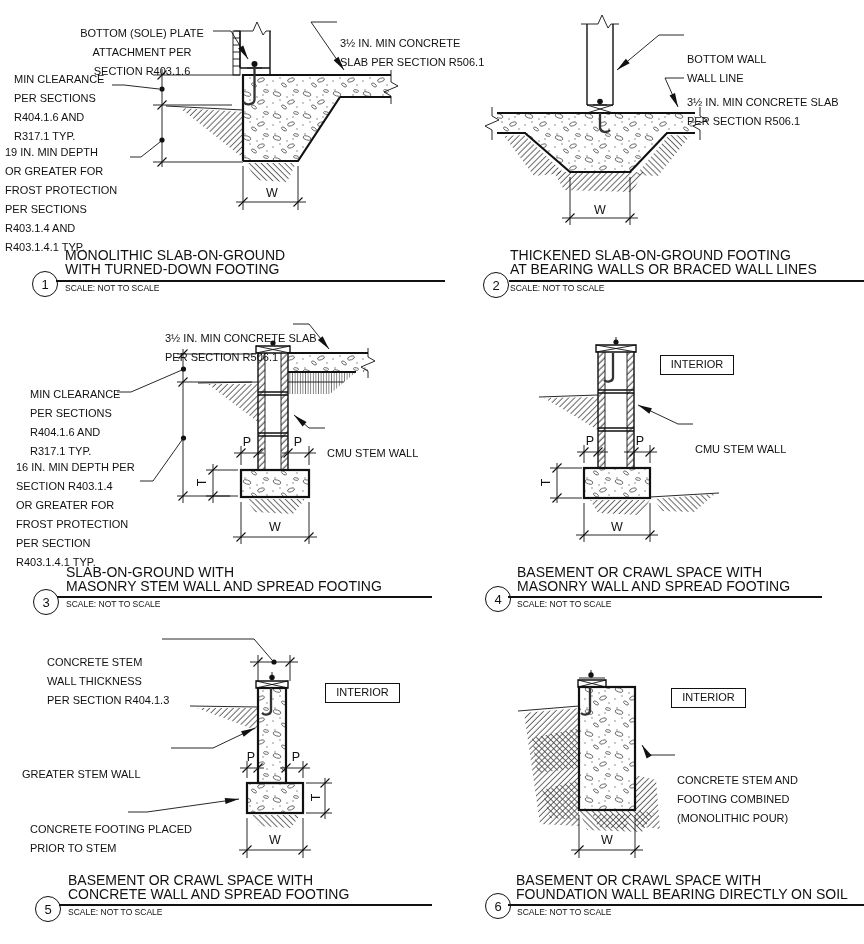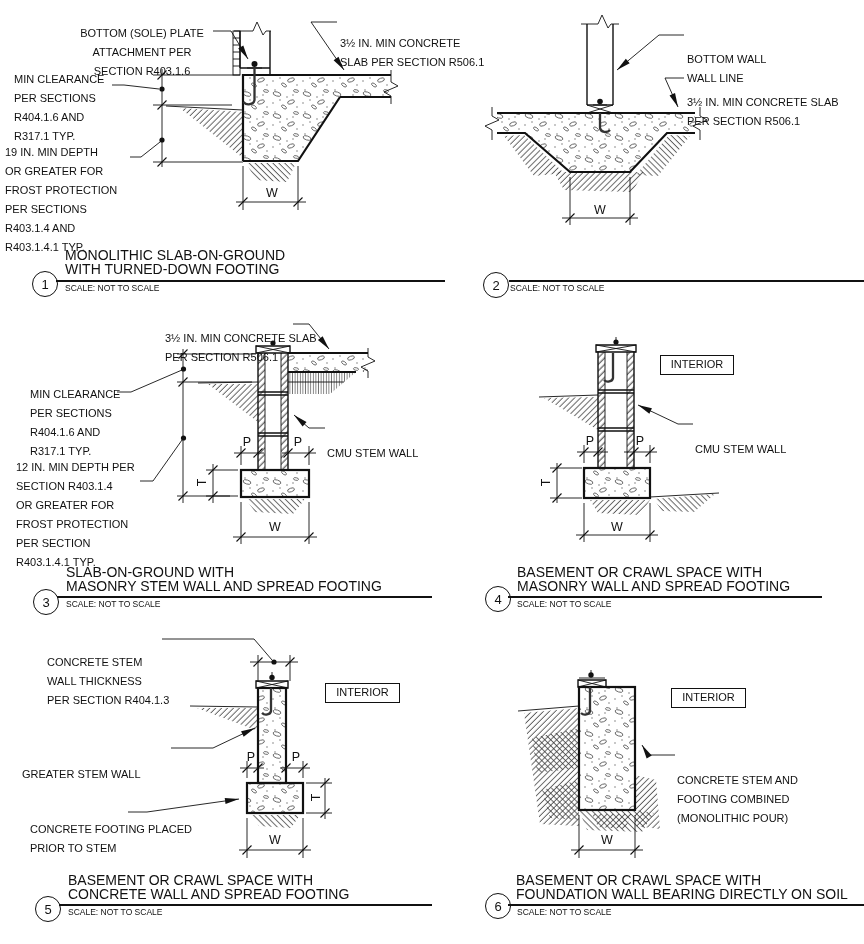--- a/index.html
+++ b/index.html
@@ -161,20 +161,22 @@
       <path class="ln-t" d="M252,35 H227 L185,70" marker-end="url(#arrow)"></path>
       <path class="ln-t" d="M252,78 H233 L246,107" marker-end="url(#arrow)"></path>
     </g>
   </svg>
   <div class="ann" style="left:255px;top:28px">BOTTOM WALL
 WALL LINE</div>
   <div class="ann" style="left:255px;top:71px">3½ IN. MIN CONCRETE SLAB
 PER SECTION R506.1</div>
   <div class="dimlab" style="left:154px;top:204px;width:28px">W</div>
   <div class="numcircle" style="left:51px;top:272px">2</div>
+  <div class="title" style="left:78px;top:249px">THICKENED SLAB-ON-GROUND FOOTING
+AT BEARING WALLS OR BRACED WALL LINES</div>
   <div class="rule" style="left:77px;top:280px;width:355px"></div>
   <div class="scale" style="left:78px;top:284px">SCALE: NOT TO SCALE</div>
 </div>
 
 <div class="panel" id="p3" style="left:0;top:300px;width:432px;height:318px">
   <svg width="432" height="318">
     <polygon class="fill-conc" points="288,53 368,53 368,72 288,72"></polygon>
     <polygon class="fill-comb" points="288,72 356,72 330,94 288,94"></polygon>
     <path class="ln-t" d="M288,82 H344"></path>
     <rect class="fill-conc" x="241" y="170" width="68" height="27"></rect>
@@ -219,21 +221,21 @@
       <path class="ln-t" d="M325,128 H309 L294,115" marker-end="url(#arrow)"></path>
       <path class="ln-t" d="M293,24 H309 L329,49" marker-end="url(#arrow)"></path>
     </g>
   </svg>
   <div class="ann" style="left:165px;top:7px">3½ IN. MIN CONCRETE SLAB
 PER SECTION R506.1</div>
   <div class="ann" style="left:30px;top:63px">MIN CLEARANCE
 PER SECTIONS
 R404.1.6 AND
 R317.1 TYP.</div>
-  <div class="ann" style="left:16px;top:136px">12 IN. MIN DEPTH PER
+  <div class="ann" style="left:16px;top:136px">16 IN. MIN DEPTH PER
 SECTION R403.1.4
 OR GREATER FOR
 FROST PROTECTION
 PER SECTION
 R403.1.4.1 TYP.</div>
   <div class="ann" style="left:327px;top:122px">CMU STEM WALL</div>
   <div class="dimlab" style="left:239px;top:136px;width:16px">P</div>
   <div class="dimlab" style="left:290px;top:136px;width:16px">P</div>
   <div class="dimlab tlab" style="left:194px;top:176px;width:16px">T</div>
   <div class="dimlab" style="left:261px;top:221px;width:28px">W</div>

